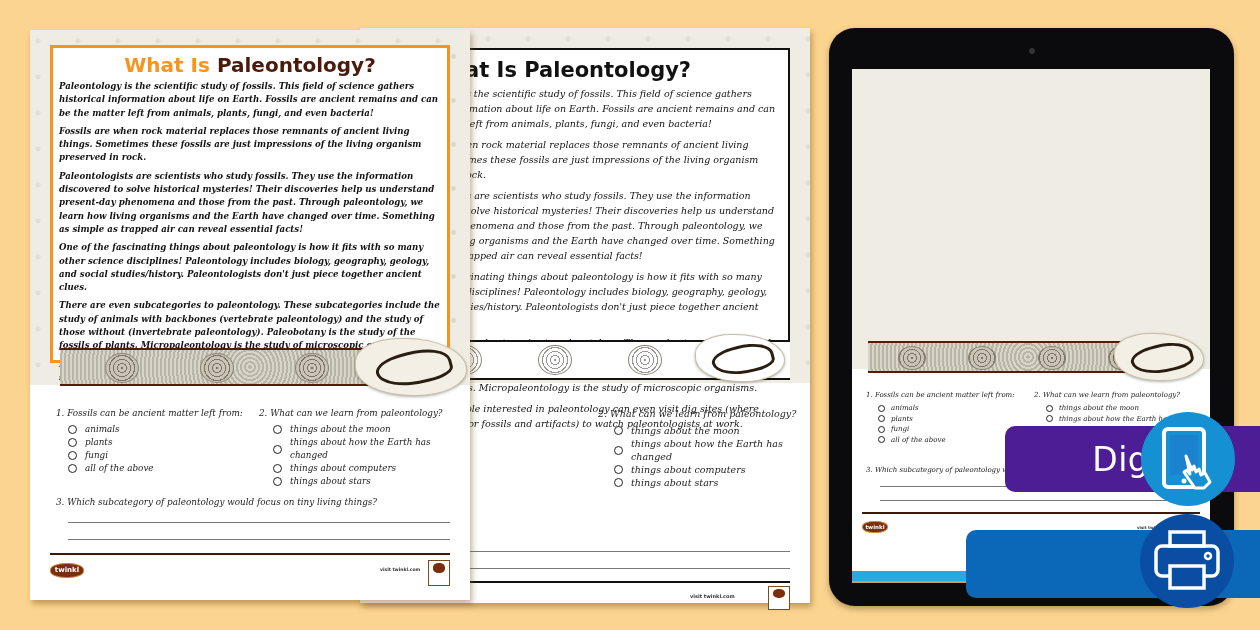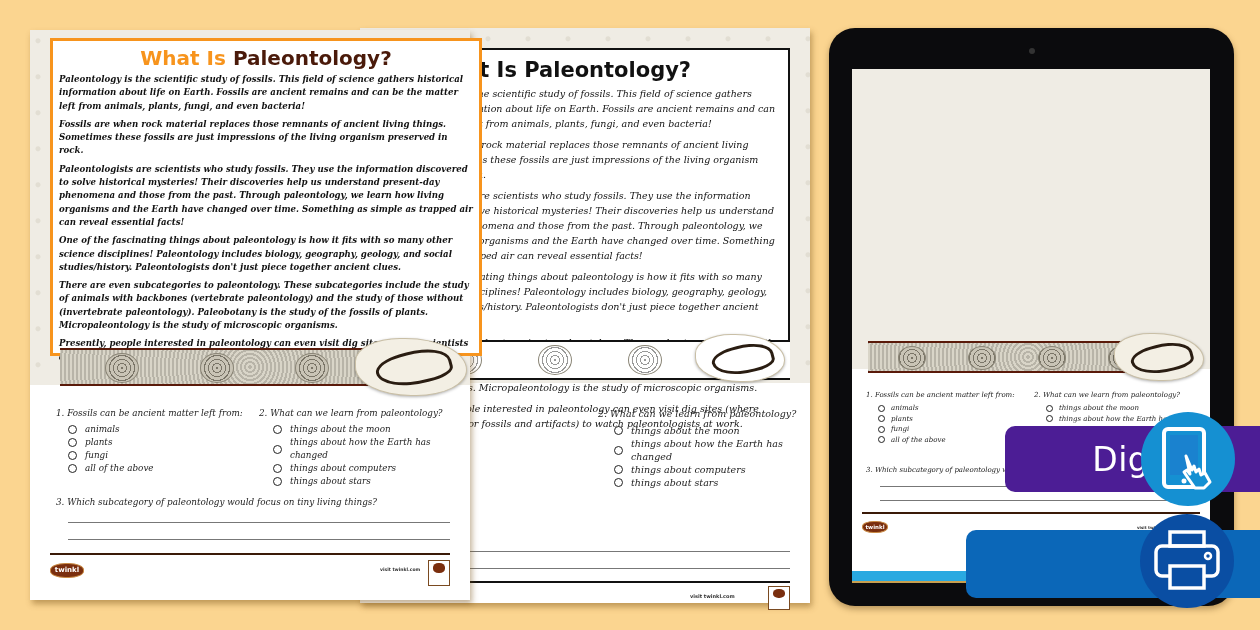--- a/index.html
+++ b/index.html
@@ -81,21 +81,21 @@
   </div>
   <div class="line" style="left:20px;top:523px;width:410px;"></div>
   <div class="line" style="left:20px;top:540px;width:410px;"></div>
   <div class="foot" style="left:20px;top:553px;width:410px;background:#111"></div>
   <div class="visit" style="left:330px;top:565px;font-size:5px;">visit twinkl.com</div>
   <div class="badge" style="left:408px;top:558px;width:22px;height:24px;"></div>
 </div>
 
 <div class="sheet" style="left:30px;top:30px;width:440px;height:570px;">
   <div class="top" style="height:355px;"></div>
-  <div class="frame" style="left:20px;top:8px;width:432px;height:318px;">
+  <div class="frame" style="left:20px;top:15px;width:400px;height:318px;">
     <div class="title" style="font-size:20px;margin-top:5px;">
       <span class="a">What Is</span> <span class="b">Paleontology?</span>
     </div>
     <div class="body" style="padding:3px 6px 0 6px;font-size:8.6px;line-height:13.3px;font-weight:bold;">
       <p style="margin-bottom:5px">Paleontology is the scientific study of fossils. This field of science gathers historical information about life on Earth. Fossils are ancient remains and can be the matter left from animals, plants, fungi, and even bacteria!</p>
       <p style="margin-bottom:5px">Fossils are when rock material replaces those remnants of ancient living things. Sometimes these fossils are just impressions of the living organism preserved in rock.</p>
       <p style="margin-bottom:5px">Paleontologists are scientists who study fossils. They use the information discovered to solve historical mysteries! Their discoveries help us understand present-day phenomena and those from the past. Through paleontology, we learn how living organisms and the Earth have changed over time. Something as simple as trapped air can reveal essential facts!</p>
       <p style="margin-bottom:5px">One of the fascinating things about paleontology is how it fits with so many other science disciplines! Paleontology includes biology, geography, geology, and social studies/history. Paleontologists don't just piece together ancient clues.</p>
       <p style="margin-bottom:5px">There are even subcategories to paleontology. These subcategories include the study of animals with backbones (vertebrate paleontology) and the study of those without (invertebrate paleontology). Paleobotany is the study of the fossils of plants. Micropaleontology is the study of microscopic organisms.</p>
       <p>Presently, people interested in paleontology can even visit dig sites (where scientists dig for fossils and artifacts) to watch paleontologists at work.</p>

